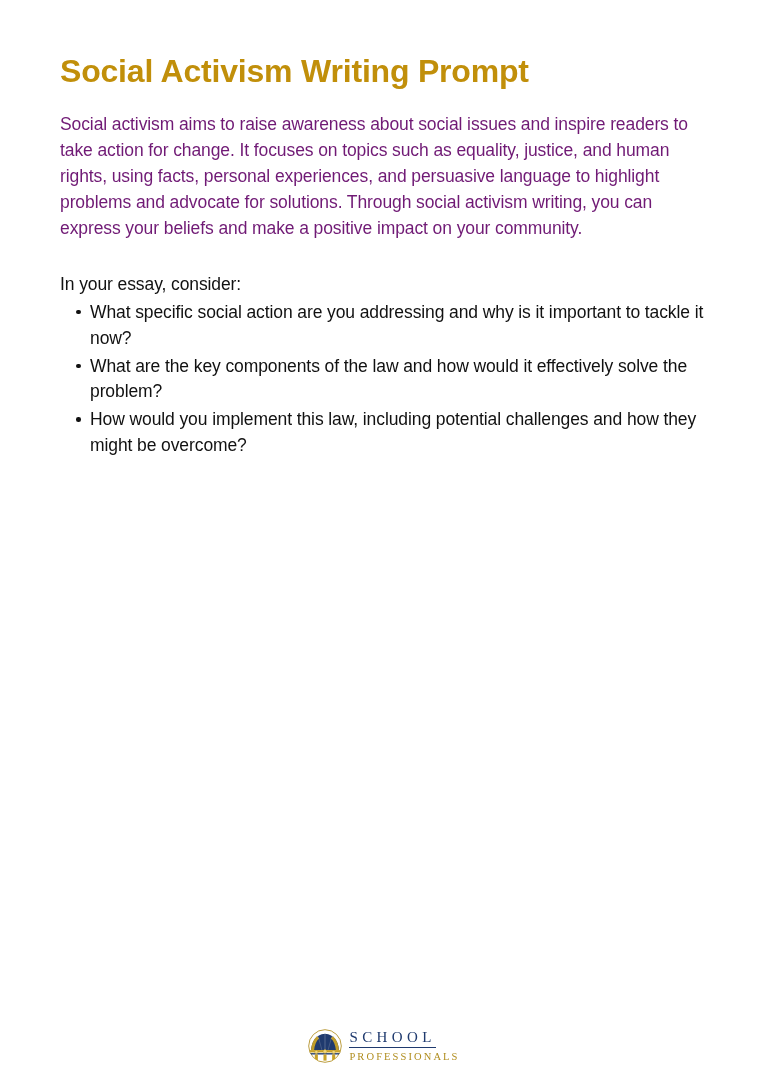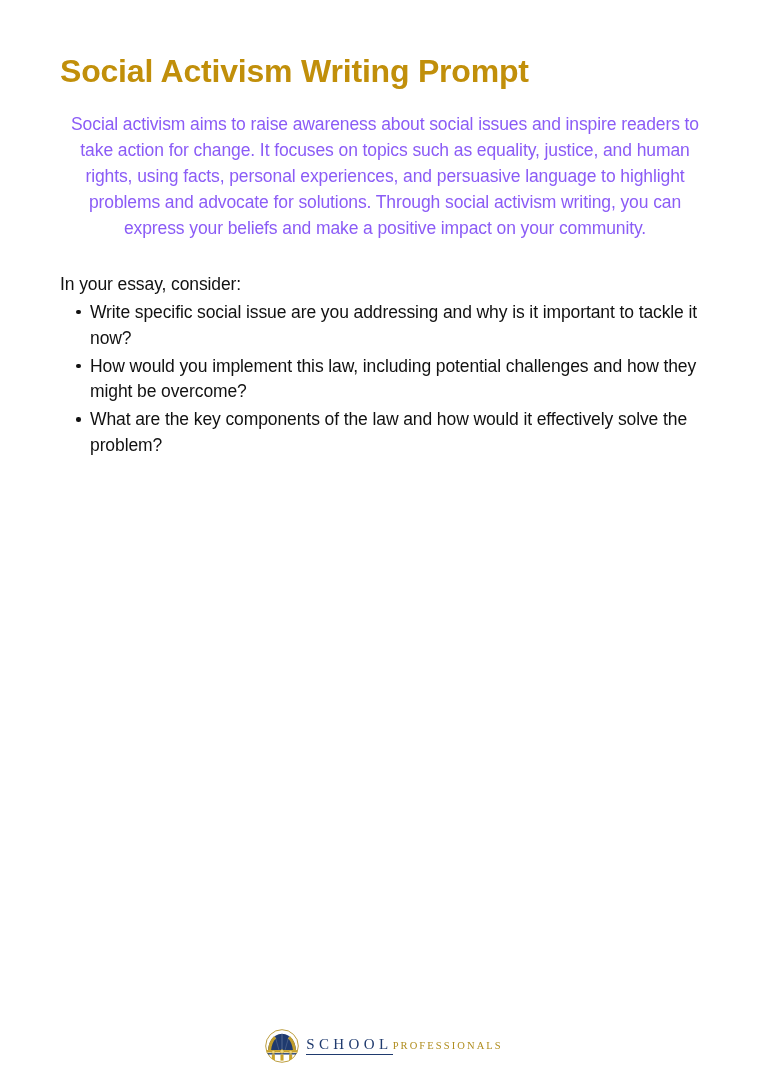--- a/index.html
+++ b/index.html
@@ -32,24 +32,23 @@
     font-weight: bold;
     color: #c18f0a;
     letter-spacing: -0.2px;
     line-height: 1.2;
     margin: 0 0 22px 0;
     white-space: nowrap;
   }
   .para {
     font-size: 17.5px;
     line-height: 1.48;
-    color: #8b5cf6;
+    color: #701a75;
     margin: 0 0 30px 0;
     letter-spacing: -0.1px;
-    text-align: center;
   }
   .para.tight {
     margin-bottom: 28px;
   }
   .lead-in {
     font-size: 17.5px;
     line-height: 1.48;
     color: #111111;
     margin: 4px 0 2px 0;
     letter-spacing: -0.1px;
@@ -95,20 +94,21 @@
     height: 38px;
   }
   .emblem {
     width: 34px;
     height: 34px;
     flex: 0 0 34px;
     display: block;
   }
   .wordmark {
     display: flex;
+    flex-direction: column;
     align-items: flex-start;
     line-height: 1;
   }
   .wm-school {
     font-family: "Liberation Serif", serif;
     font-size: 15px;
     color: #1f3a6e;
     letter-spacing: 4.4px;
     font-weight: normal;
     border-bottom: 1.5px solid #1f3a6e;
@@ -138,23 +138,23 @@
   <div class="content">
 
     <h1 class="doc-title">Social Activism Writing Prompt</h1>
 
     <p class="para">Social activism aims to raise awareness about social issues and inspire readers to take action for change. It focuses on topics such as equality, justice, and human rights, using facts, personal experiences, and persuasive language to highlight problems and advocate for solutions. Through social activism writing, you can express your beliefs and make a positive impact on your community.</p>
 
 
     <p class="lead-in">In your essay, consider:</p>
 
     <ul class="bullets">
-      <li>Write specific social issue are you addressing and why is it important to tackle it now?</li>
+      <li>What specific social action are you addressing and why is it important to tackle it now?</li>
+      <li>What are the key components of the law and how would it effectively solve the problem?</li>
       <li>How would you implement this law, including potential challenges and how they might be overcome?</li>
-      <li>What are the key components of the law and how would it effectively solve the problem?</li>
     </ul>
 
   </div>
 
   <div class="footer">
 
     <div class="logo-row">
 
       <svg class="emblem" viewBox="0 0 100 100">
         <defs>

